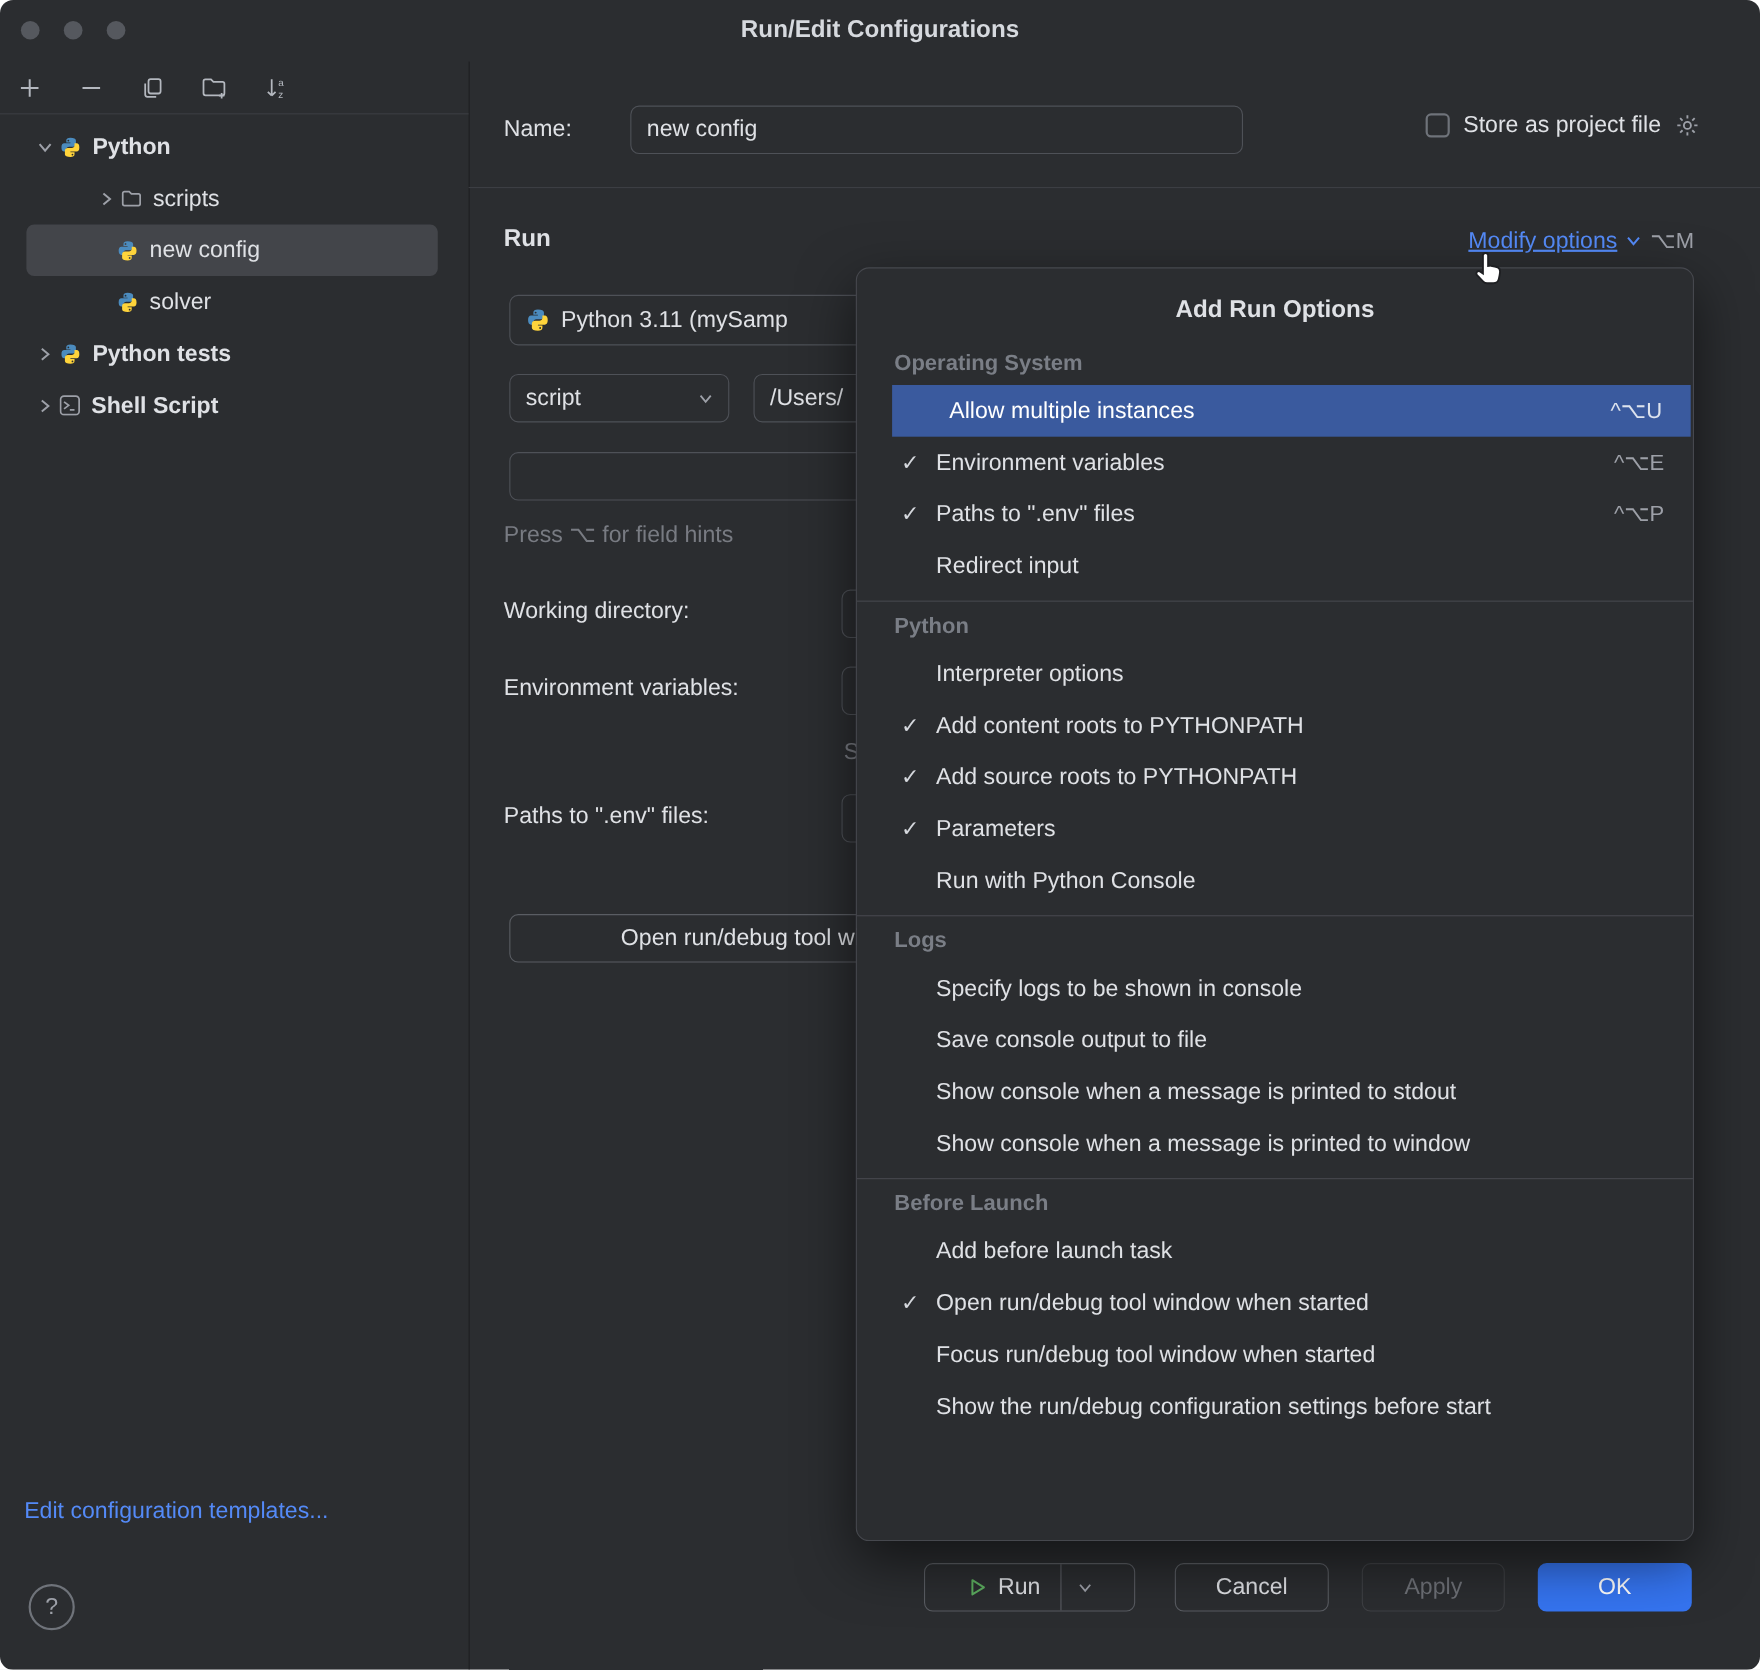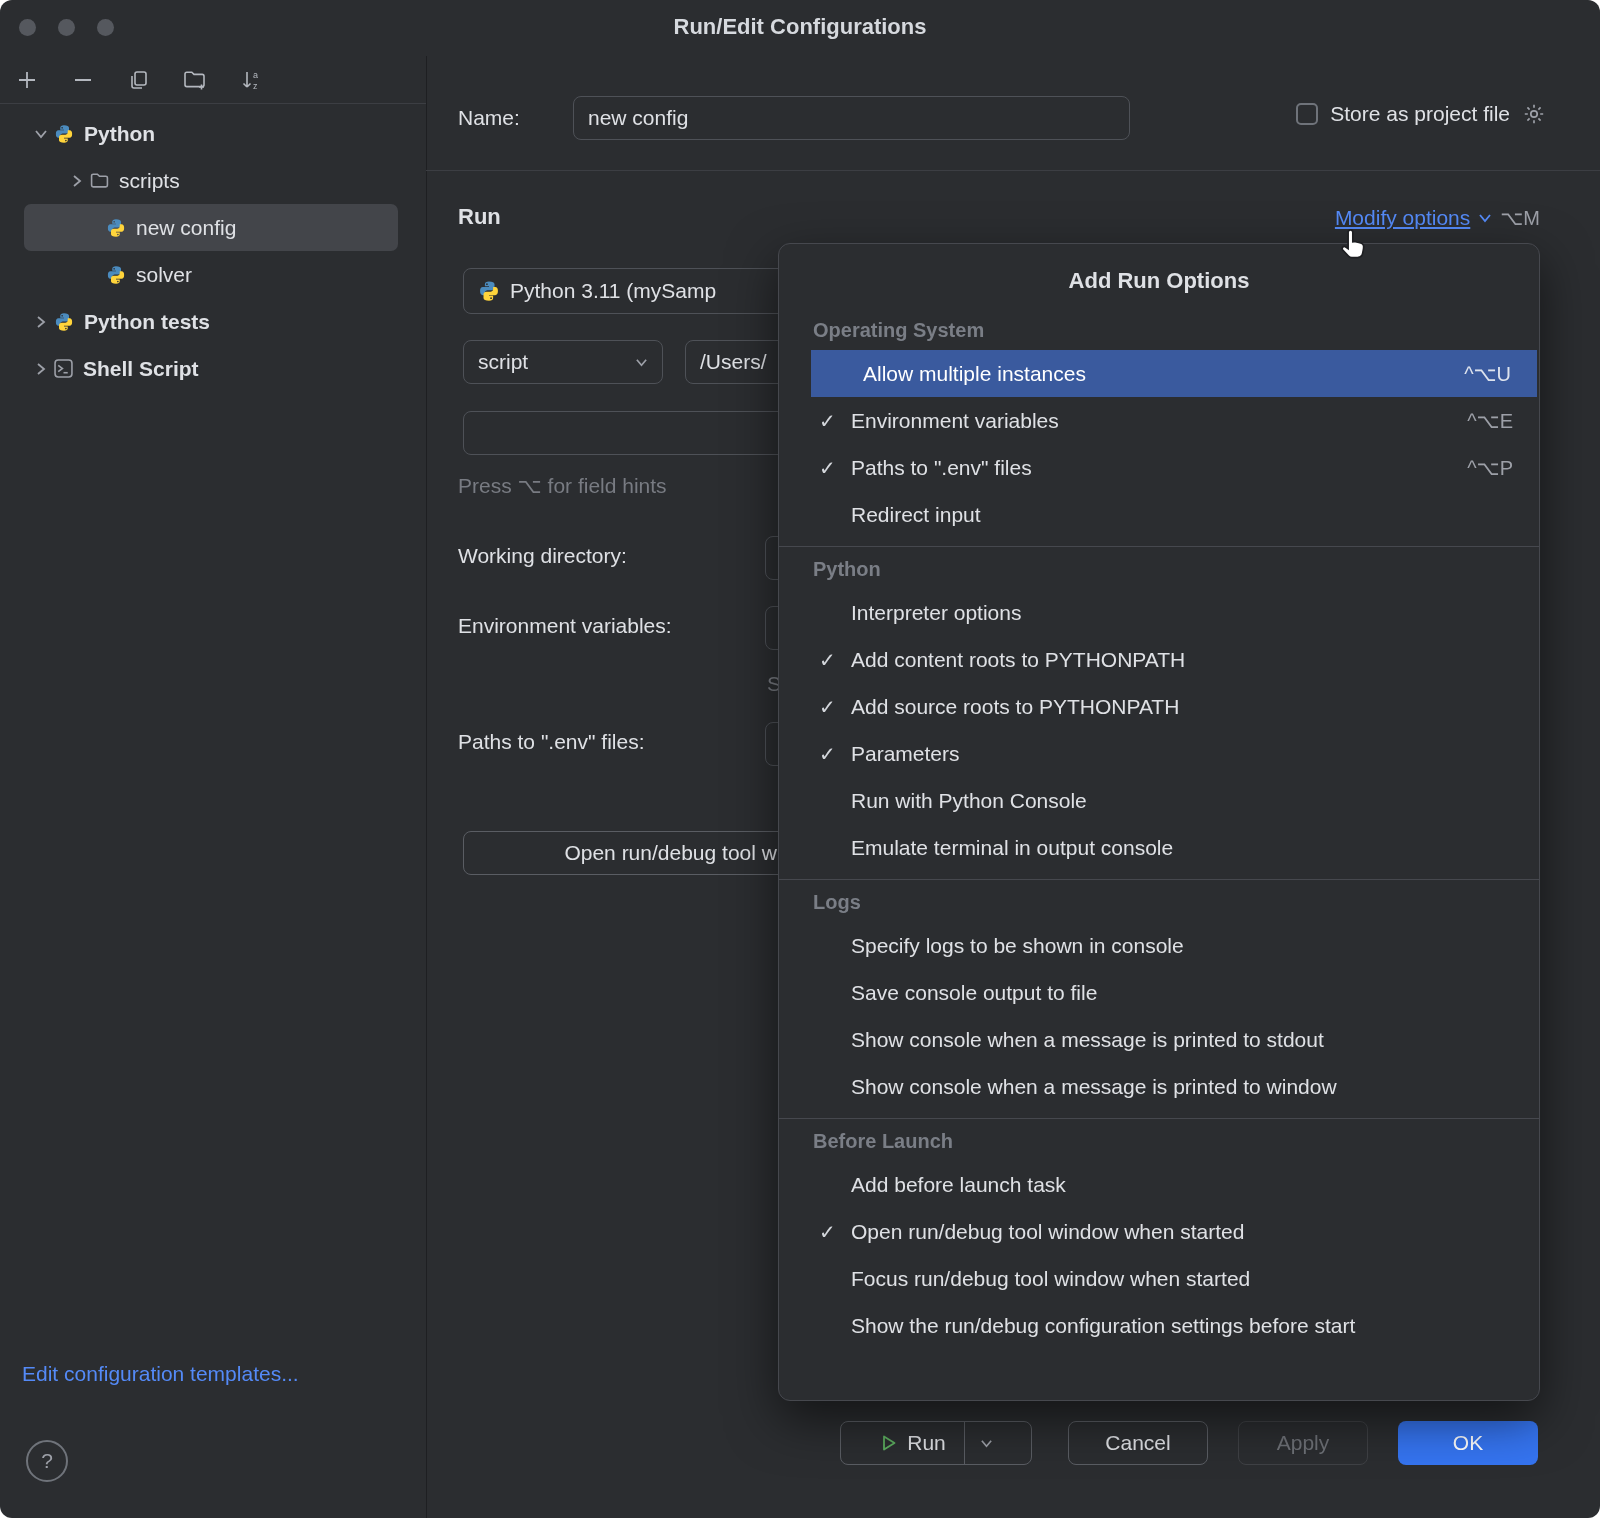--- a/index.html
+++ b/index.html
@@ -14,21 +14,21 @@
 
   
   .sidebar{position:absolute;left:0;top:56px;bottom:0;width:426px;border-right:1px solid #1e1f22;}
   .sb-toolbar{position:absolute;left:0;right:0;top:0;height:47px;border-bottom:1px solid #3c3e43;display:flex;align-items:center;gap:30px;padding-left:14px;}
   .tool-btn{width:26px;height:26px;display:flex;align-items:center;justify-content:center;color:#b4b8bf;cursor:default;}
   .tree{position:absolute;left:0;right:0;top:54px;}
   .trow{height:47px;display:flex;align-items:center;font-size:21px;color:#dfe1e5;}
   .trow .chev{width:26px;display:flex;align-items:center;justify-content:center;}
   .trow .ticon{margin-right:10px;display:flex;align-items:center;}
   .lv0{padding-left:28px;font-weight:700;}
-  .lv1{padding-left:64px;}
+  .lv1{padding-left:84px;}
   .lv1b{padding-left:0;}
   .tsel{background:#43454a;border-radius:7px;margin:0 28px 0 24px;padding-left:82px;}
   .lv1b-pad{padding-left:106px;}
   .edit-templates{position:absolute;left:22px;bottom:132px;font-size:21px;color:#548af7;cursor:pointer;}
   .help-circle{position:absolute;left:26px;bottom:36px;width:38px;height:38px;border:2px solid #6f737a;border-radius:50%;display:flex;align-items:center;justify-content:center;color:#9da0a8;font-size:21px;}
 
   
   .main{position:absolute;left:426px;top:56px;right:0;bottom:0;}
   .lbl{position:absolute;font-size:21px;color:#dfe1e5;}
   .field{background:transparent;border:1px solid #4e5157;border-radius:8px;color:#dfe1e5;font-family:"Liberation Sans",sans-serif;font-size:21px;padding:0 14px;box-sizing:border-box;}
@@ -322,24 +322,20 @@
       <span>Add source roots to PYTHONPATH</span>
     </div>
     <div class="mrow">
       <span class="mcheck">✓</span>
       <span>Parameters</span>
     </div>
     <div class="mrow">
       <span class="mcheck"></span>
       <span>Run with Python Console</span>
     </div>
-    <div class="mrow">
-      <span class="mcheck"></span>
-      <span>Emulate terminal in output console</span>
-    </div>
 
     <div class="mdiv"></div>
     <div class="msec-h">Logs</div>
 
     <div class="mrow">
       <span class="mcheck"></span>
       <span>Specify logs to be shown in console</span>
     </div>
     <div class="mrow">
       <span class="mcheck"></span>

